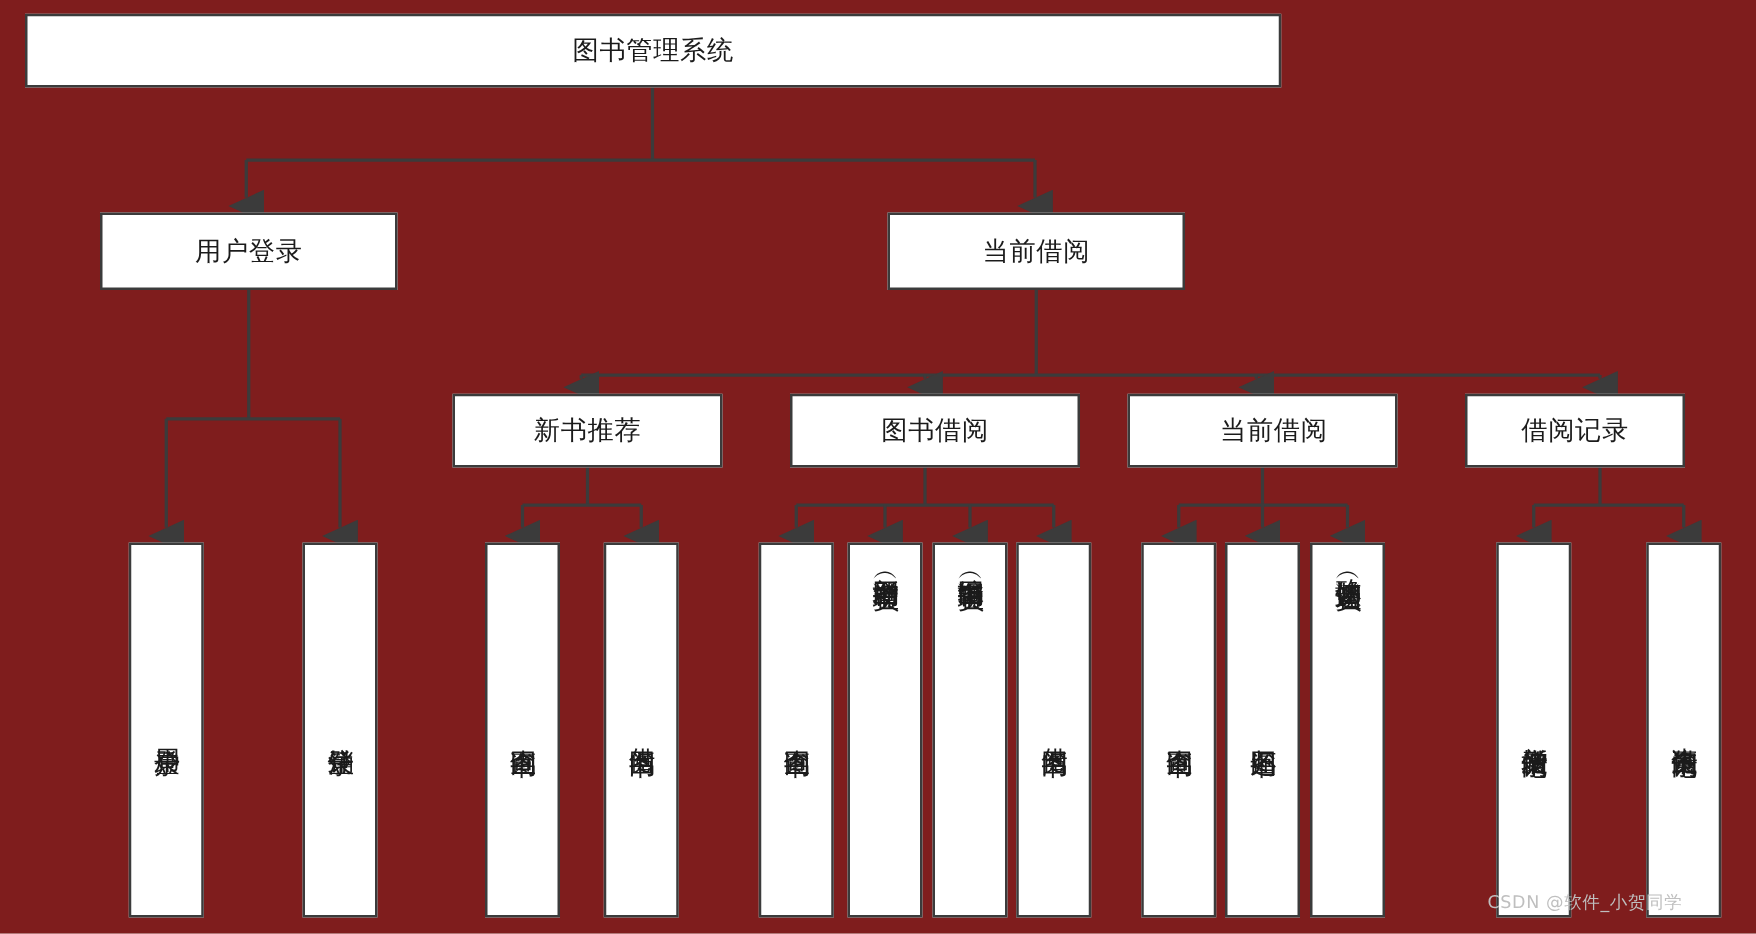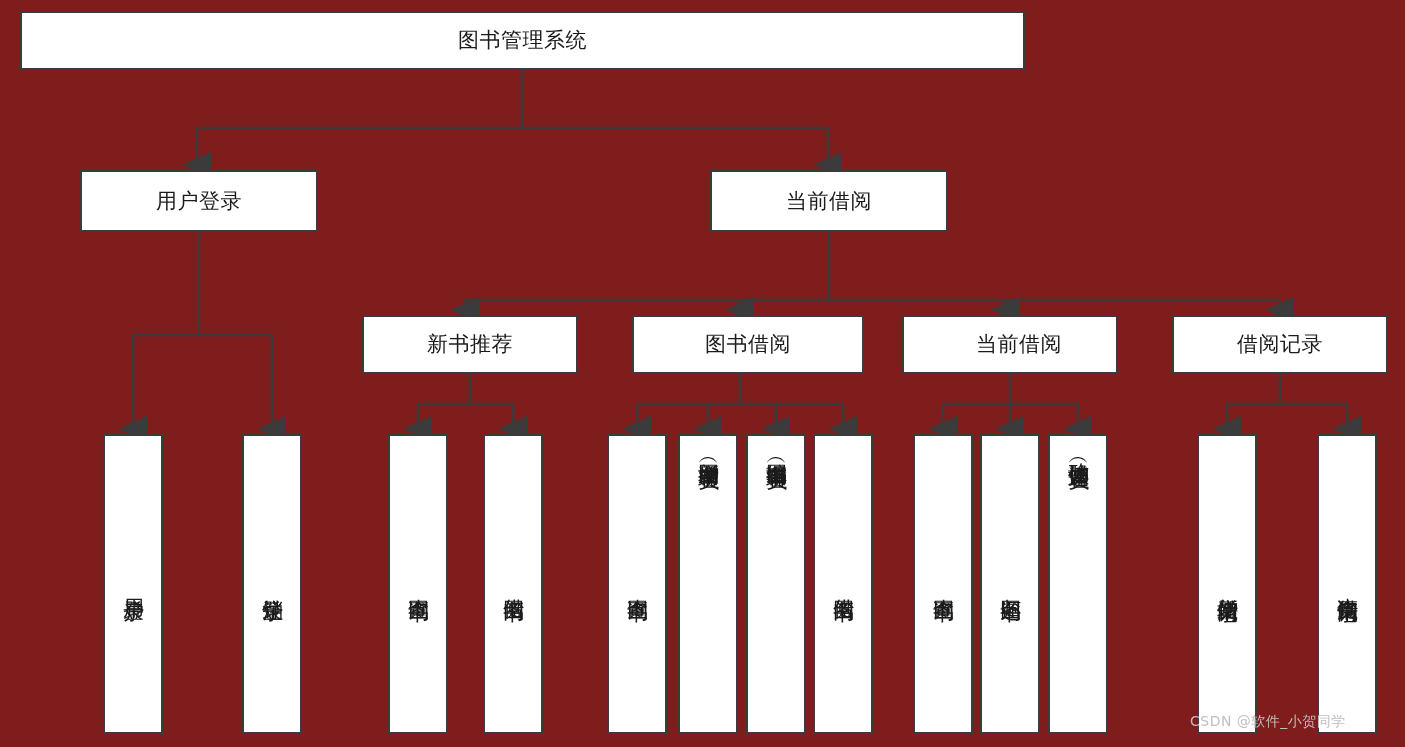--- a/index.html
+++ b/index.html
@@ -146,21 +146,21 @@
 
   <div class="node horiz" style="left:362px; top:315px; width:216px; height:59px;">
     <span class="label">新书推荐</span>
   </div>
   <div class="node horiz" style="left:632px; top:315px; width:232px; height:59px;">
     <span class="label">图书借阅</span>
   </div>
   <div class="node horiz" style="left:902px; top:315px; width:216px; height:59px;padding-left:18px;">
     <span class="label">当前借阅</span>
   </div>
-  <div class="node horiz" style="left:1172px; top:315px; width:216px; height:59px;">
+  <div class="node horiz" style="left:1172px; top:315px; width:176px; height:59px;">
     <span class="label">借阅记录</span>
   </div>
 
   <div class="node vert centered" style="left:103px; top:434px; width:60px; height:300px;">
     <span class="label">用户登录</span>
   </div>
   <div class="node vert centered" style="left:242px; top:434px; width:60px; height:300px;">
     <span class="label">注销登录</span>
   </div>
 

